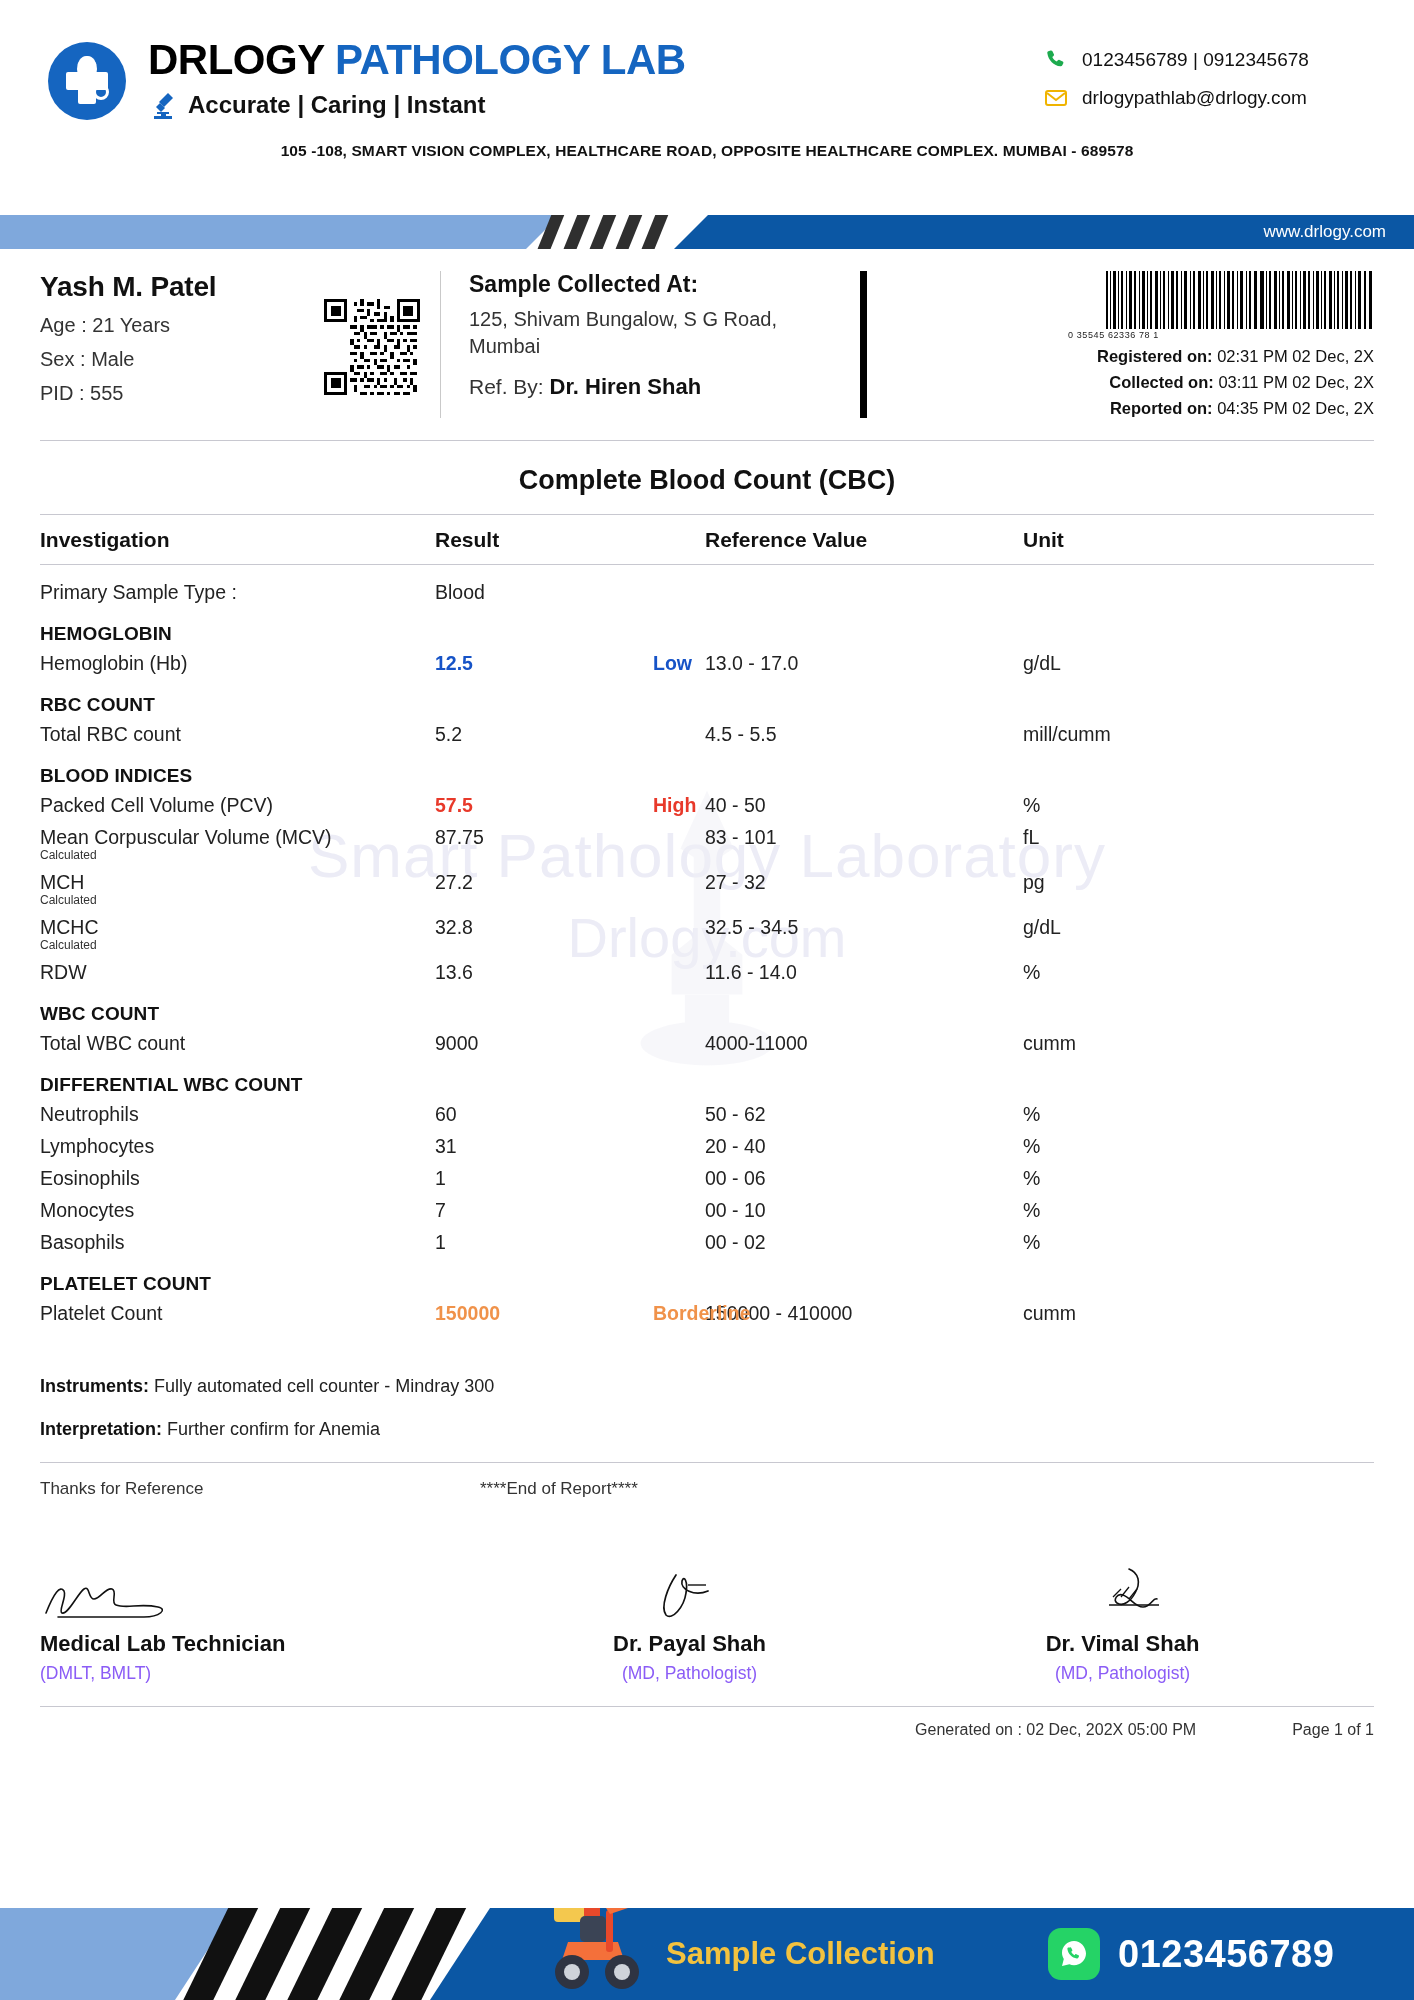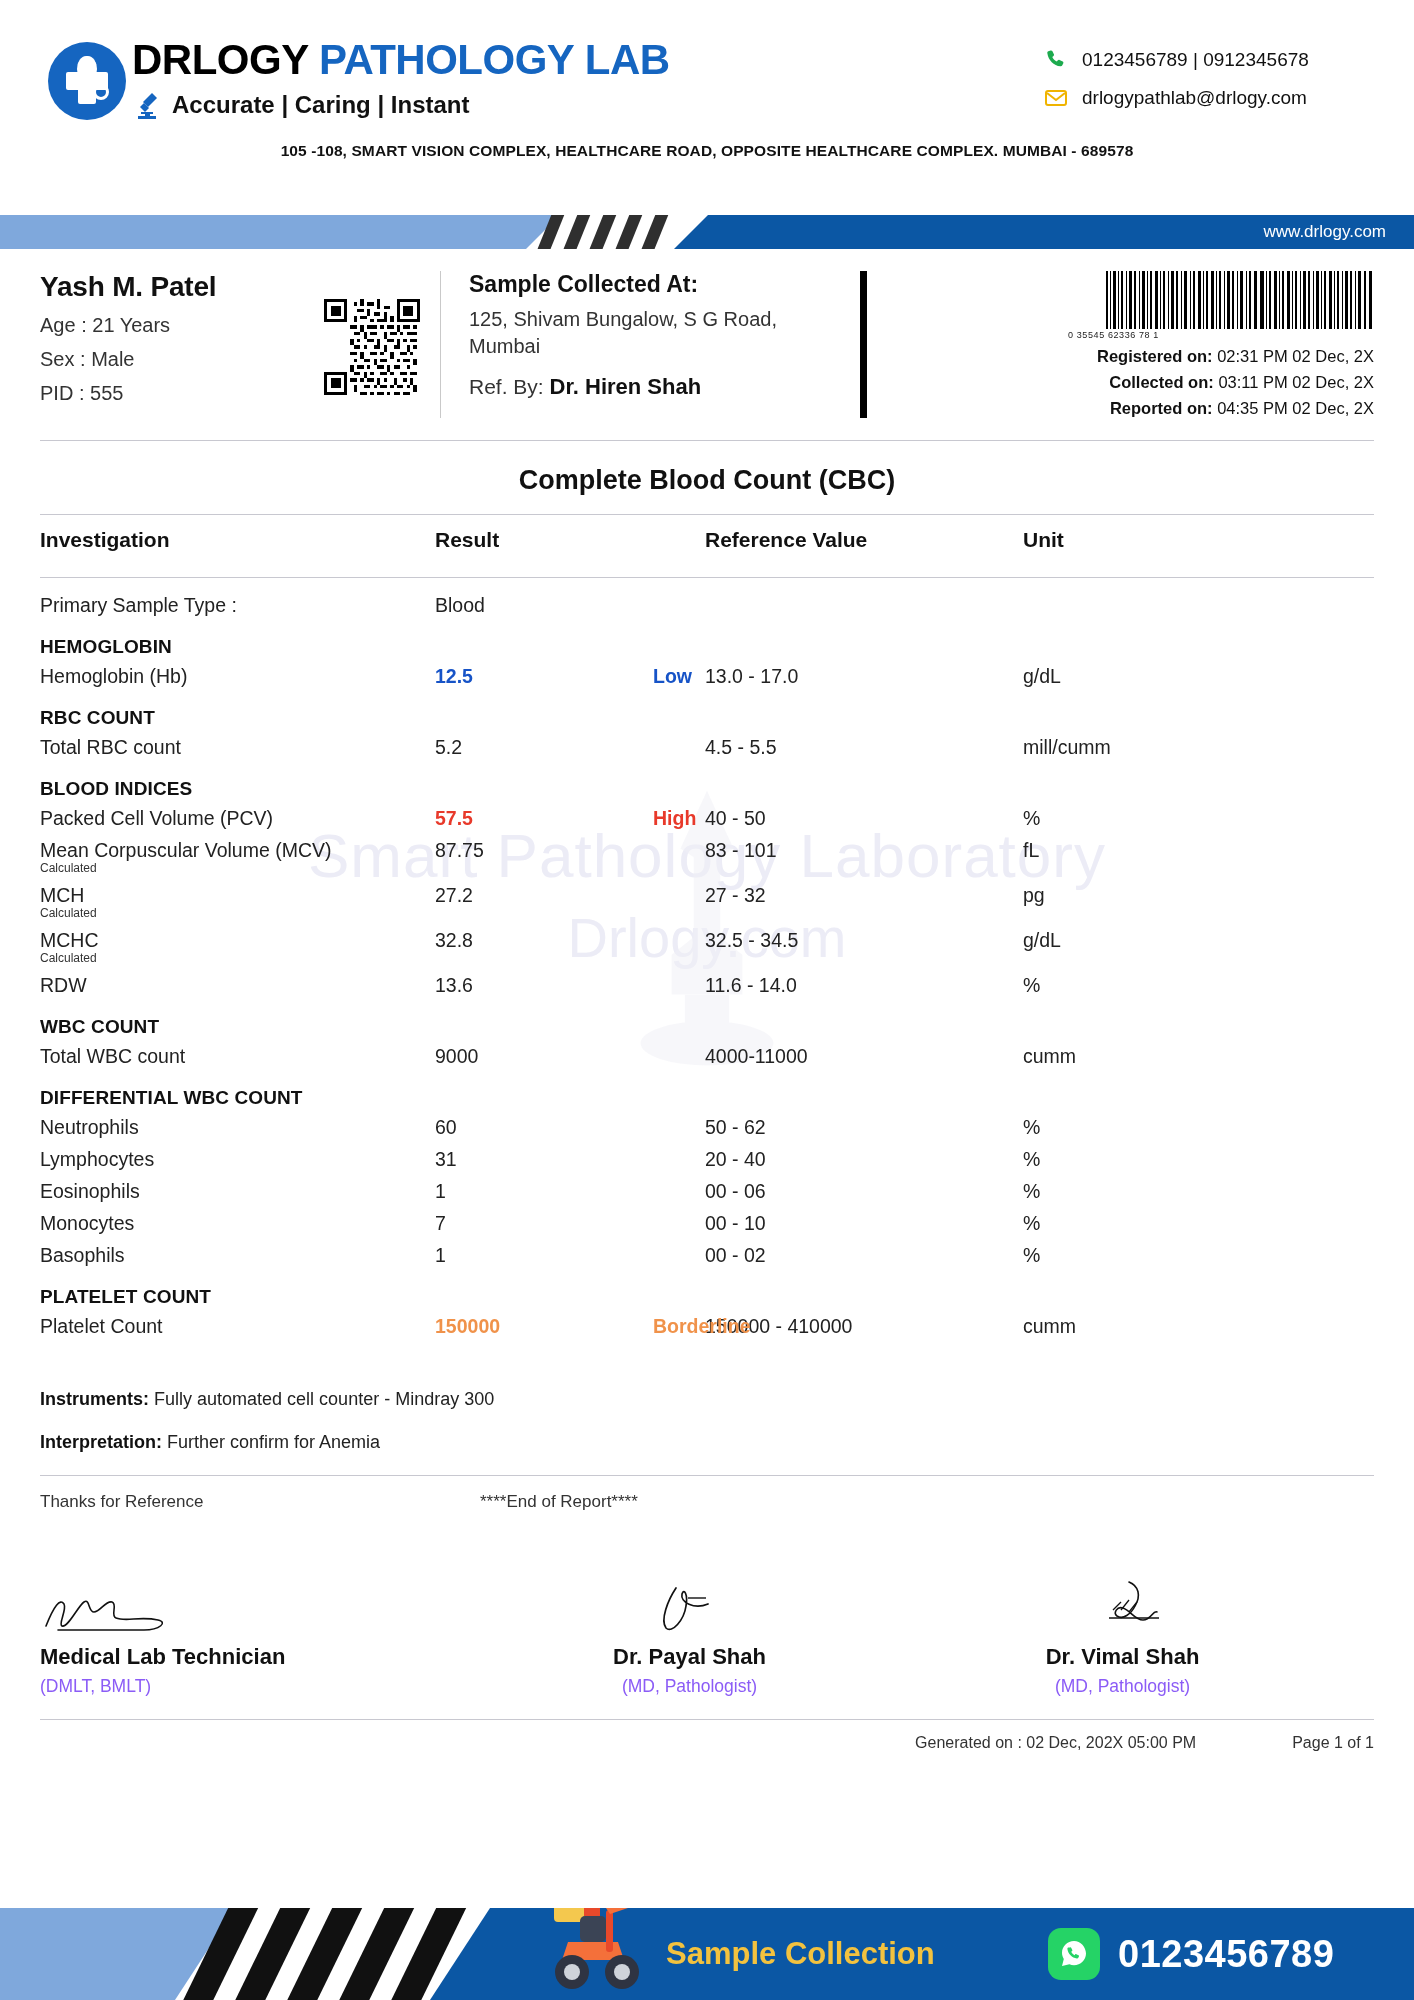--- a/index.html
+++ b/index.html
@@ -23,21 +23,21 @@
   }
   .logo-mark .cross-v { position:absolute; left:50%; top:20px; transform:translateX(-50%);
     width:18px; height:42px; background:#fff; border-radius:2px; }
   .logo-mark .cross-h { position:absolute; top:50%; left:50%; transform:translate(-50%,-50%);
     width:42px; height:18px; background:#fff; border-radius:2px; }
   .logo-mark .head-dot { position:absolute; left:50%; top:14px; transform:translateX(-50%);
     width:20px; height:26px; background:#fff; border-radius:50%/55%; }
   .logo-mark .scope { position:absolute; right:17px; bottom:20px; width:16px; height:16px;
     border:3px solid #fff; border-radius:50%; }
 
-  .brand-block { margin-left: 6px; flex: 1 1 auto; }
+  .brand-block { margin-left: 22px; flex: 1 1 auto; }
   .brand-title { font-size: 42px; font-weight: 700; letter-spacing: -0.5px; line-height: 1.05;
     white-space: nowrap; }
   .brand-title .b1 { color:#000; }
   .brand-title .b2 { color:#1565C0; }
   .tagline { display:flex; align-items:center; gap:0; margin-top: 8px; font-size: 24px;
     font-weight: 700; color:#111; }
   .mic-icon { width: 30px; height: 30px; margin-right: 10px; position: relative; flex:0 0 30px; }
 
   .contact-block { text-align:left; padding-top: 10px; min-width: 330px; }
   .contact-row { display:flex; align-items:center; gap:14px; margin-bottom: 14px; font-size: 19px; color:#111; }
@@ -82,21 +82,21 @@
 
   hr.rule { border:none; border-top:1px solid #c8c8d0; margin: 22px 40px 0 40px; }
 
   
   .report-title { text-align:center; font-size: 27px; font-weight:700; color:#111;
     margin-top: 24px; }
 
   
   .tbl-wrap { margin: 18px 40px 0 40px; position: relative; z-index: 2; }
   .thead, .trow { display:flex; }
-  .thead { border-top:1px solid #c8c8d0; border-bottom:1px solid #c8c8d0; padding: 13px 0 25px 0; }
+  .thead { border-top:1px solid #c8c8d0; border-bottom:1px solid #c8c8d0; padding: 13px 0 12px 0; }
   .thead div { font-size: 21px; font-weight:700; color:#111; }
   .c1 { width: 395px; }
   .c2 { width: 270px; }
   .c3 { width: 318px; }
   .c4 { flex: 1; }
 
   .trow { padding: 4.5px 0; align-items: baseline; }
   .trow .c1 { font-size: 19.5px; color:#222; }
   .trow .c2 { font-size: 19.5px; color:#222; }
   .trow .c3 { font-size: 19.5px; color:#222; }

